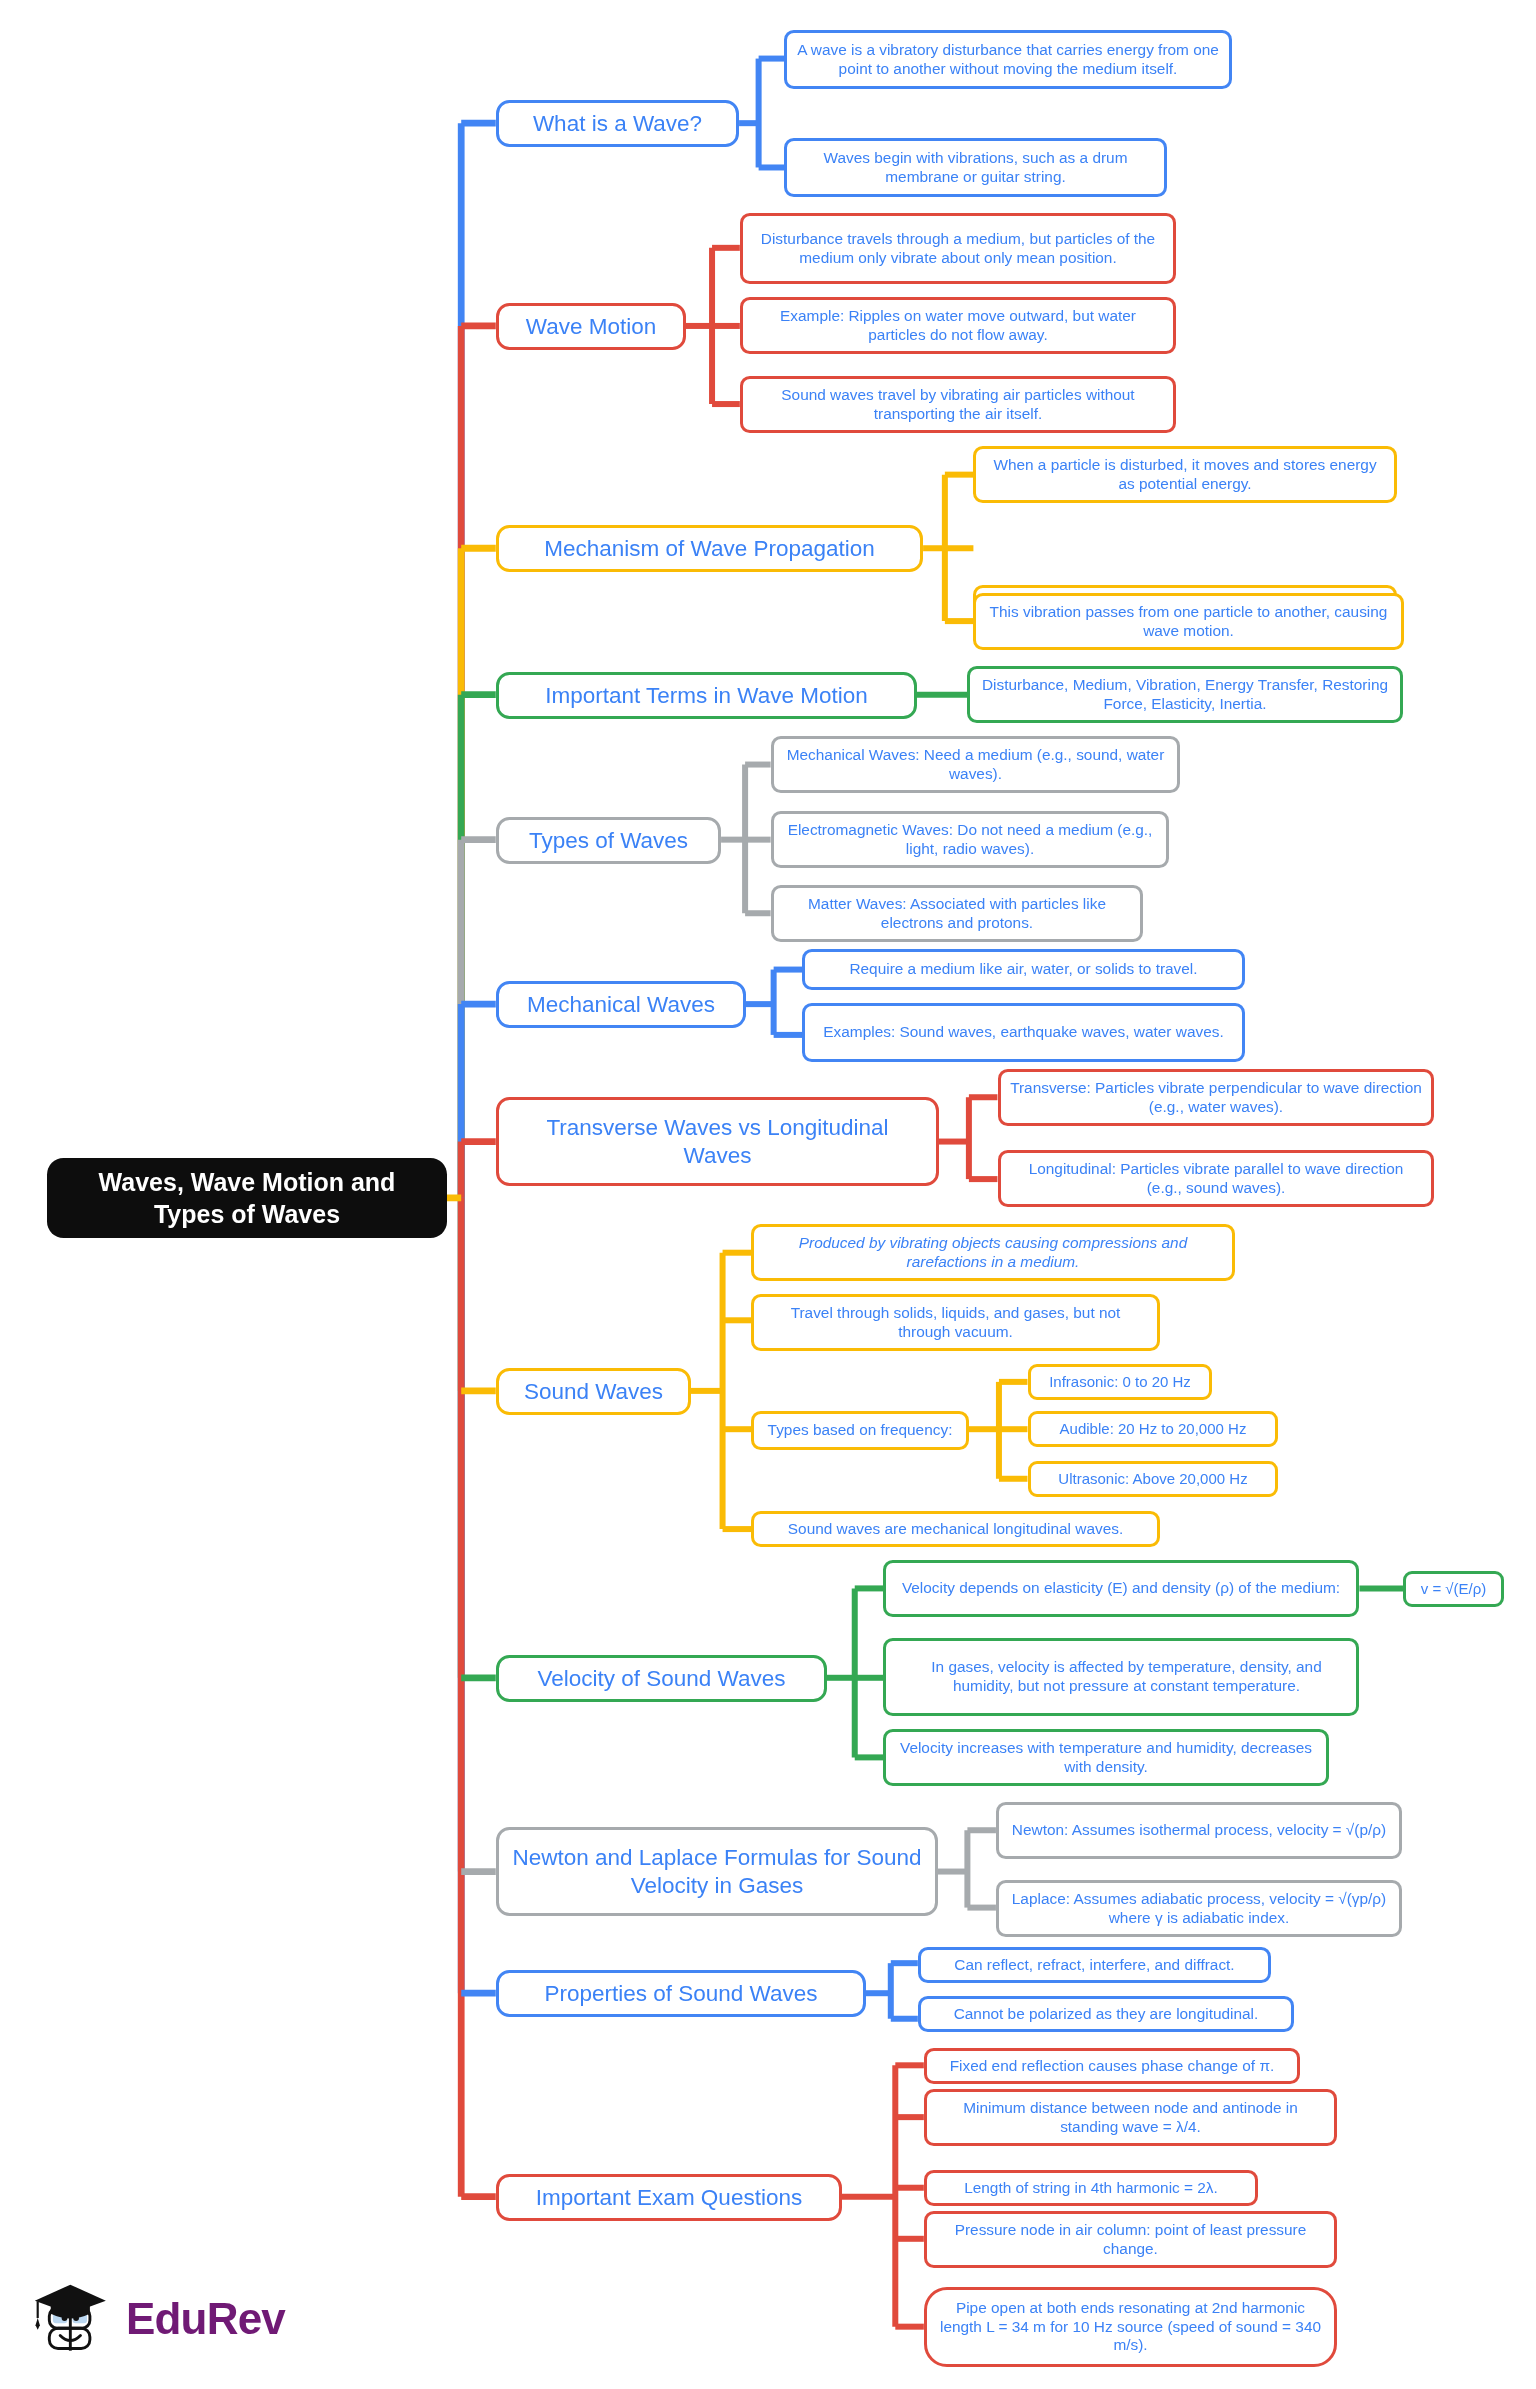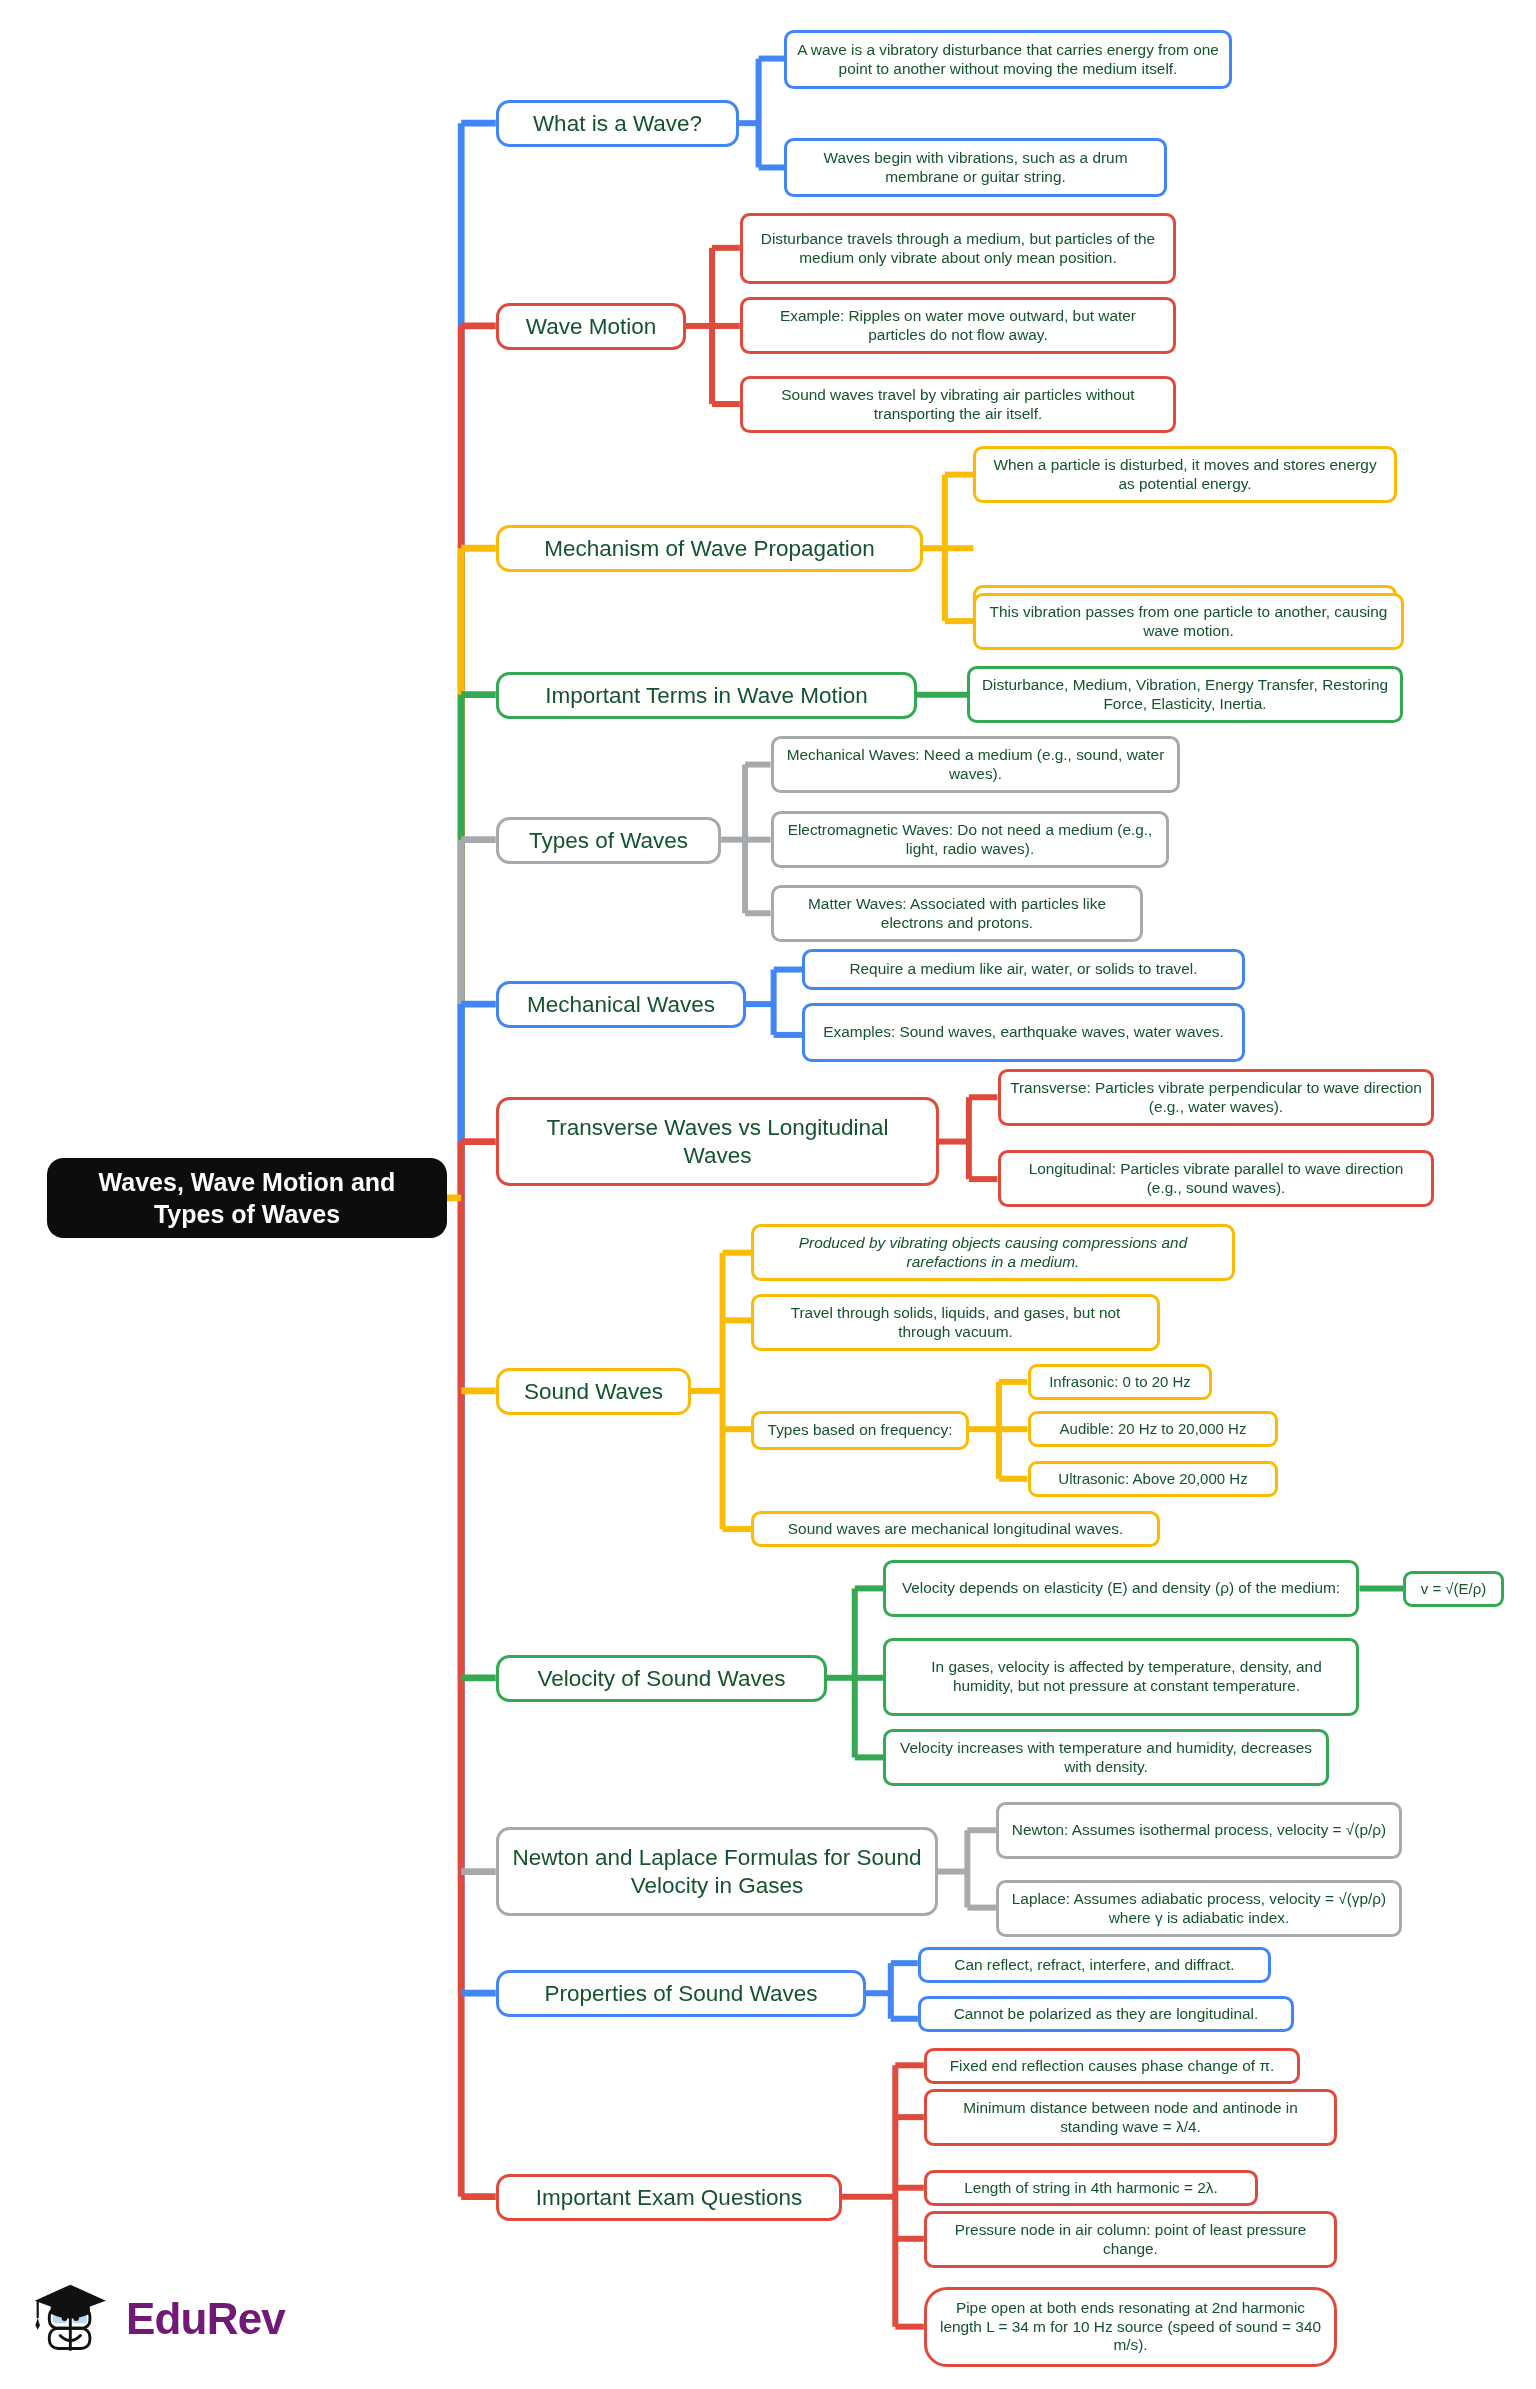--- a/index.html
+++ b/index.html
@@ -30,21 +30,21 @@
 
   
   .node {
     position: absolute;
     background: #ffffff;
     border-style: solid;
     display: flex;
     align-items: center;
     justify-content: center;
     text-align: center;
-    color: #14532d;
+    color: #3b82f6;
     line-height: 1.22;
   }
 
   
   .root {
     background: #0d0d0d;
     border: none;
     border-radius: 16.5px;
     color: #ffffff;
     font-weight: bold;

